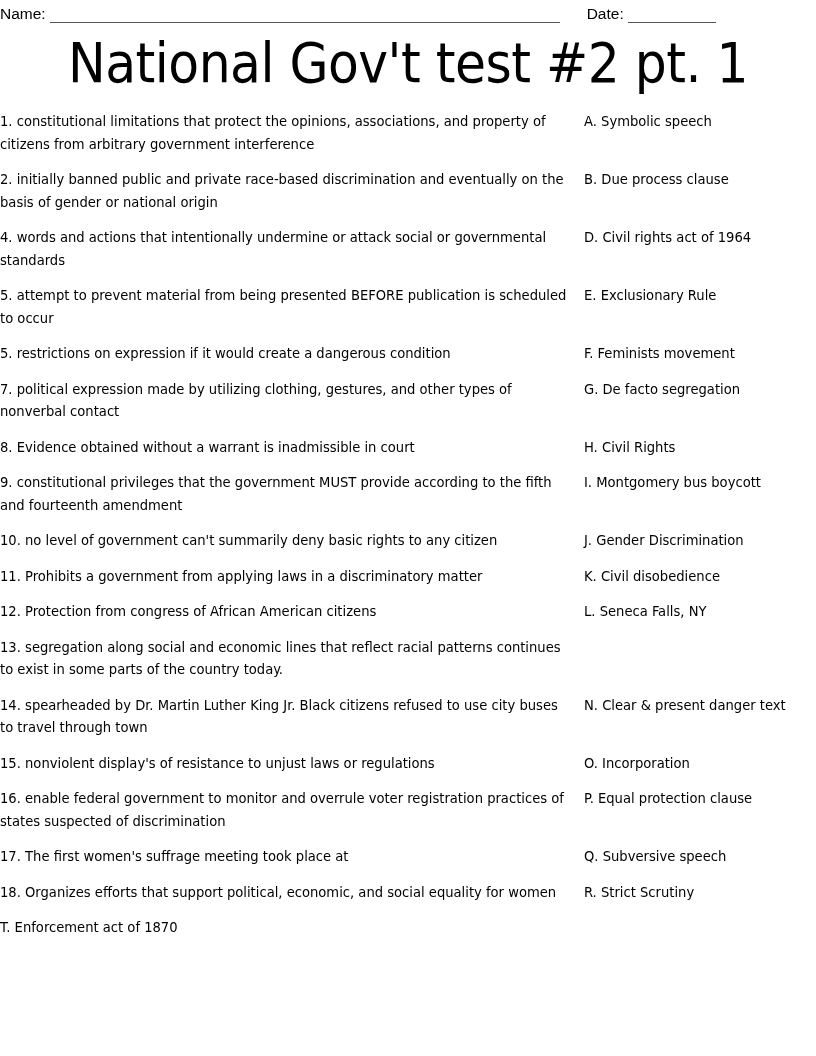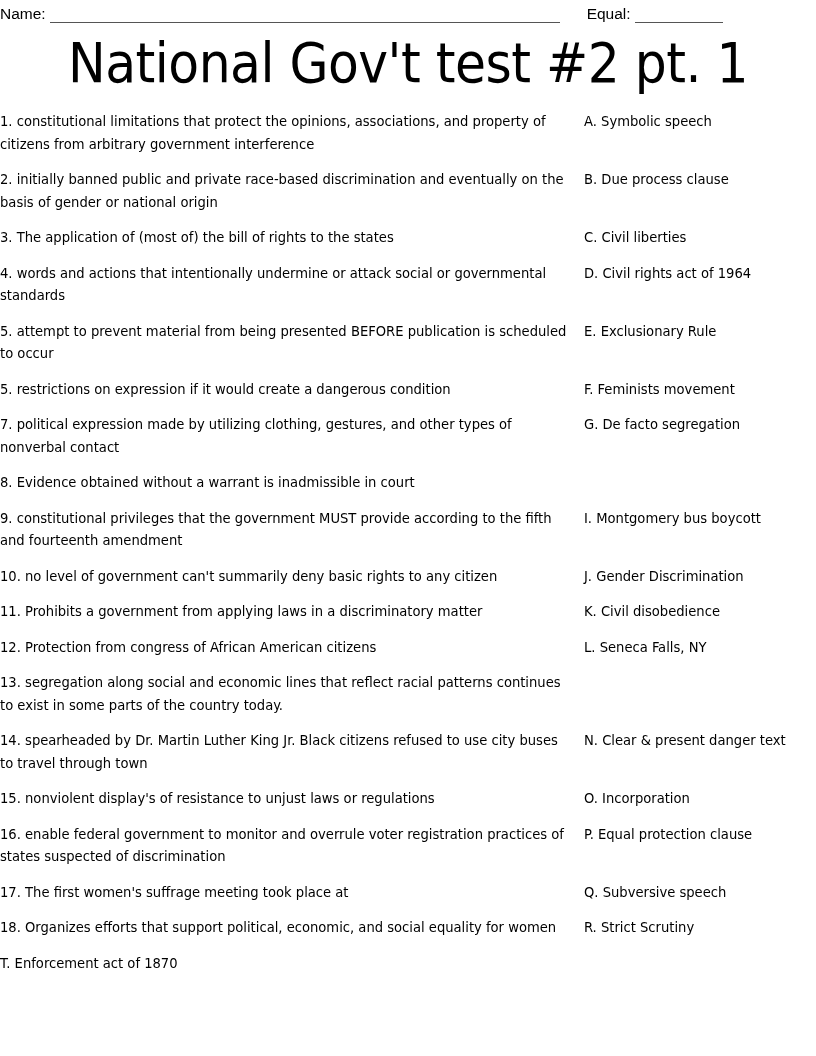--- a/index.html
+++ b/index.html
@@ -95,42 +95,38 @@
 </style>
 </head>
 <body>
 
 <div class="page">
 
   <div class="header-row">
     <span class="field-label">Name:</span>
     <span class="rule rule-name"></span>
     <span class="spacer-date"></span>
-    <span class="field-label">Equal:</span>
+    <span class="field-label">Date:</span>
     <span class="rule rule-date"></span>
   </div>
 
   <div class="title">National Gov't test #2 pt. 1</div>
 
   <div class="matching">
 
     <div class="match-row">
       <div class="prompt-cell">1. constitutional limitations that protect the opinions, associations, and property of citizens from arbitrary government interference</div>
       <div class="choice-cell">A. Symbolic speech</div>
     </div>
 
     <div class="match-row">
       <div class="prompt-cell">2. initially banned public and private race-based discrimination and eventually on the basis of gender or national origin</div>
       <div class="choice-cell">B. Due process clause</div>
     </div>
 
-    <div class="match-row">
-      <div class="prompt-cell">3. The application of (most of) the bill of rights to the states</div>
-      <div class="choice-cell">C. Civil liberties</div>
-    </div>
 
     <div class="match-row">
       <div class="prompt-cell">4. words and actions that intentionally undermine or attack social or governmental standards</div>
       <div class="choice-cell">D. Civil rights act of 1964</div>
     </div>
 
     <div class="match-row">
       <div class="prompt-cell">5. attempt to prevent material from being presented BEFORE publication is scheduled to occur</div>
       <div class="choice-cell">E. Exclusionary Rule</div>
     </div>
@@ -140,20 +136,21 @@
       <div class="choice-cell">F. Feminists movement</div>
     </div>
 
     <div class="match-row">
       <div class="prompt-cell">7. political expression made by utilizing clothing, gestures, and other types of nonverbal contact</div>
       <div class="choice-cell">G. De facto segregation</div>
     </div>
 
     <div class="match-row">
       <div class="prompt-cell">8. Evidence obtained without a warrant is inadmissible in court</div>
+      <div class="choice-cell">H. Civil Rights</div>
     </div>
 
     <div class="match-row">
       <div class="prompt-cell">9. constitutional privileges that the government MUST provide according to the fifth and fourteenth amendment</div>
       <div class="choice-cell">I. Montgomery bus boycott</div>
     </div>
 
     <div class="match-row">
       <div class="prompt-cell">10. no level of government can't summarily deny basic rights to any citizen</div>
       <div class="choice-cell">J. Gender Discrimination</div>

